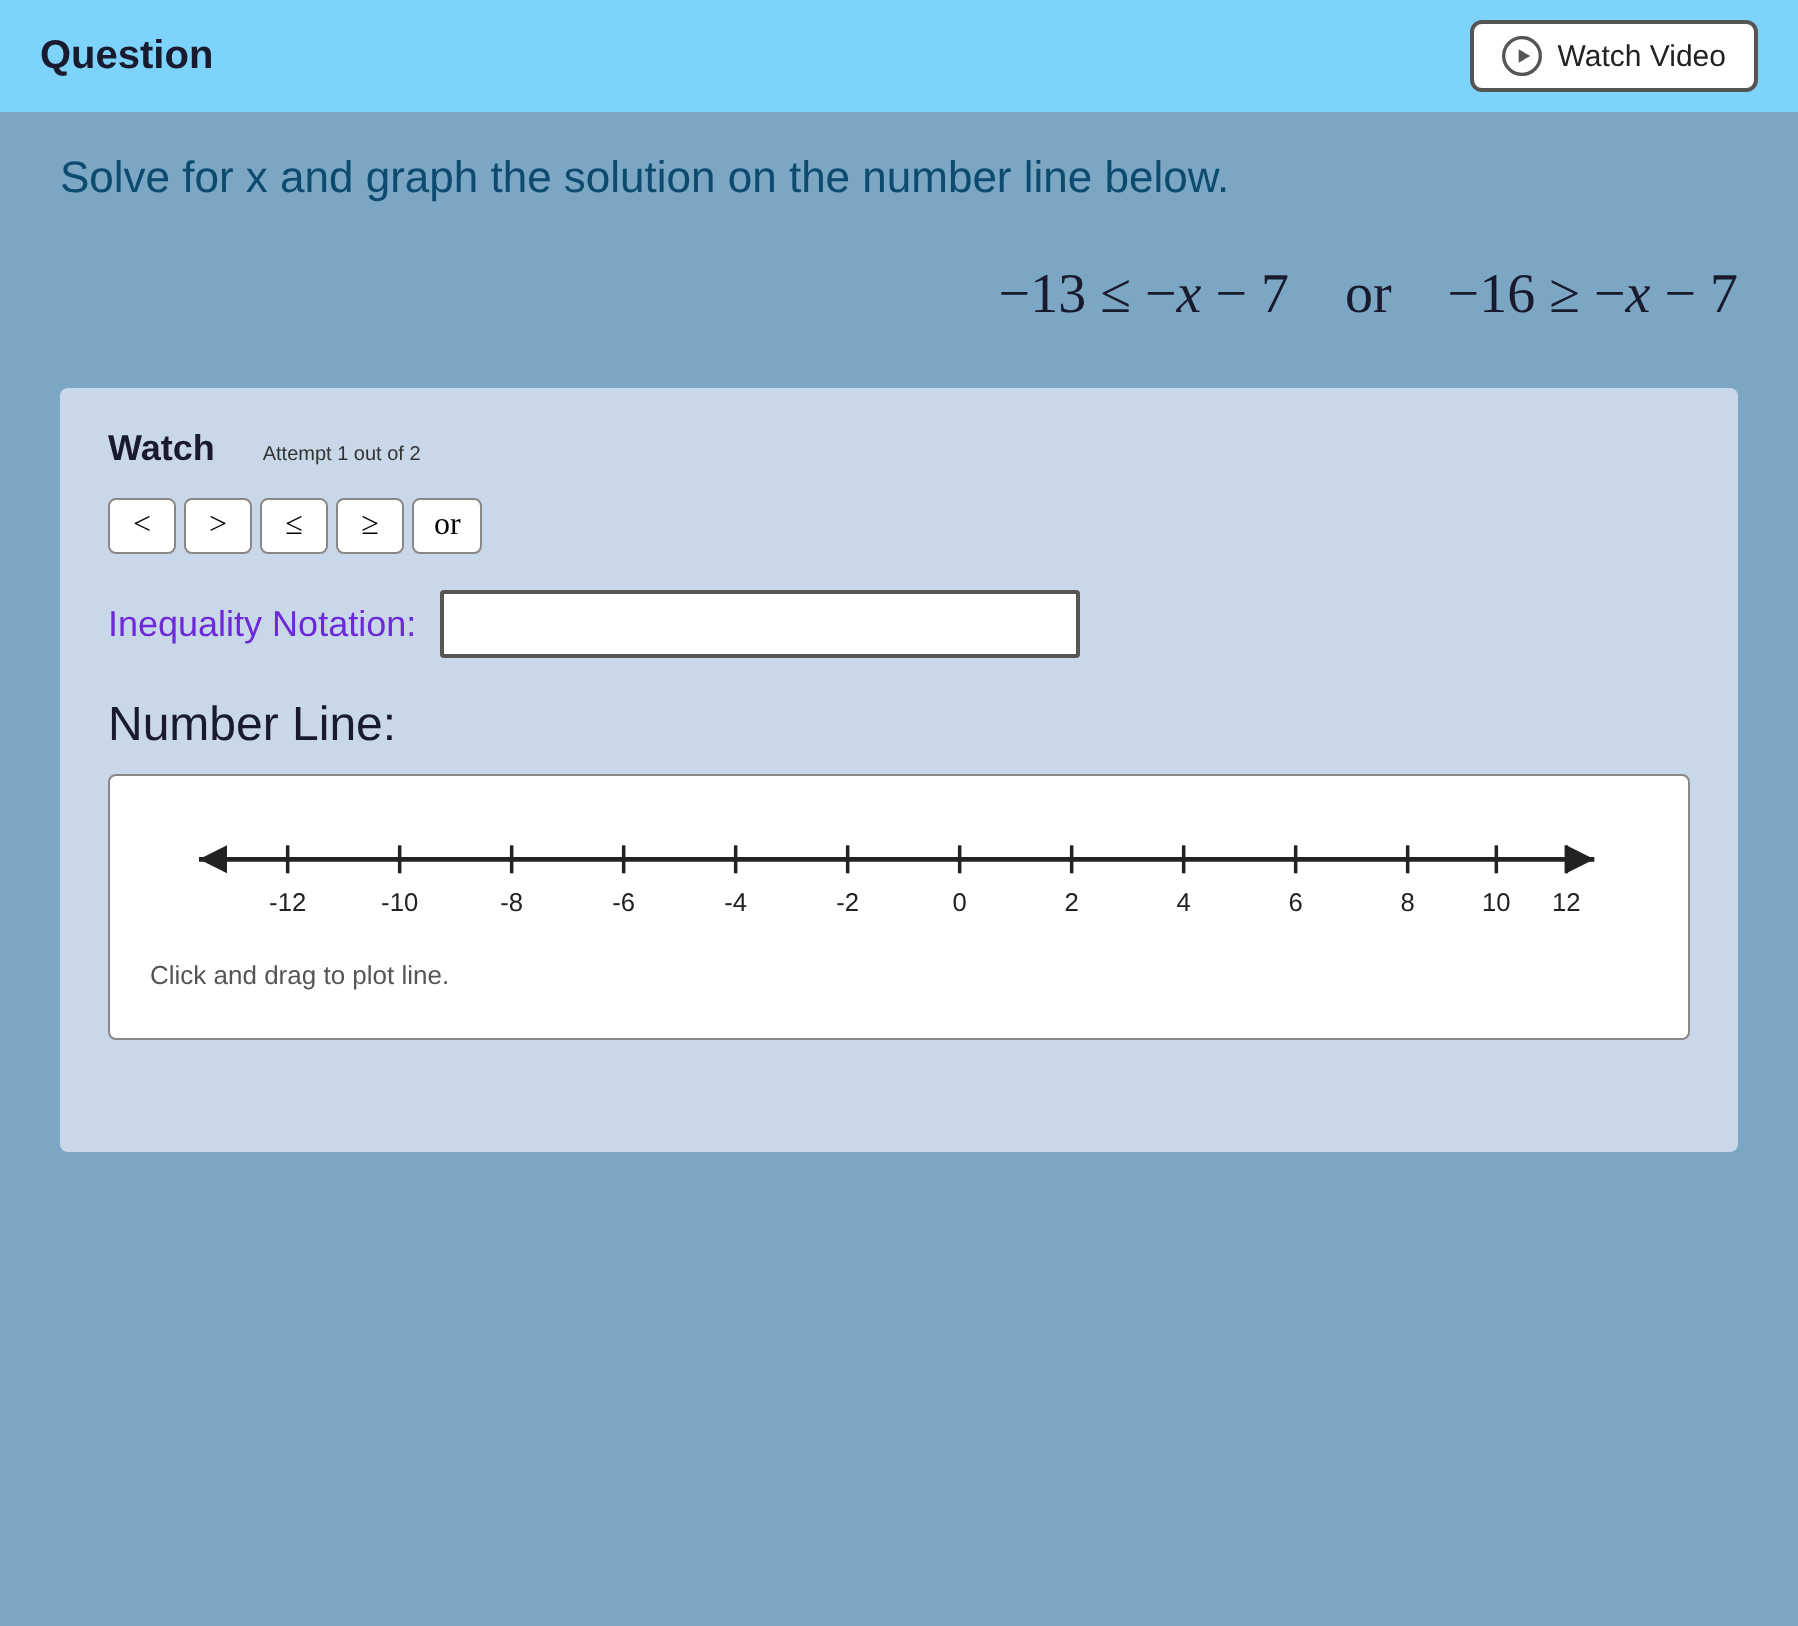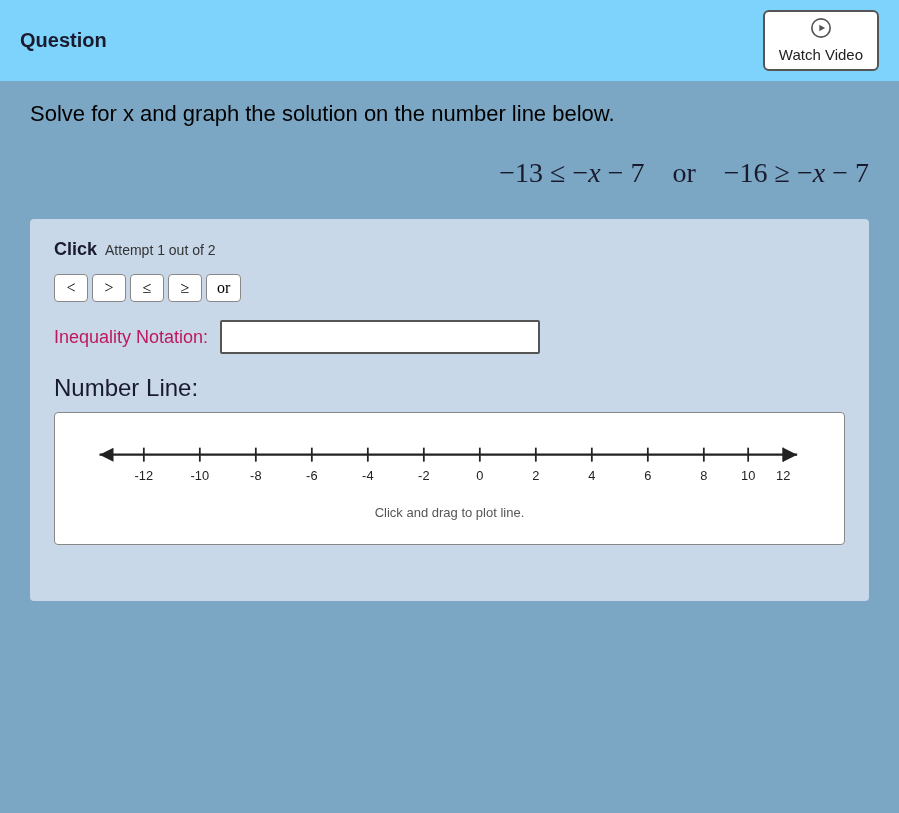--- a/index.html
+++ b/index.html
@@ -34,36 +34,35 @@
       align-items: center;
       gap: 8px;
       background-color: white;
       border: 2px solid #555;
       border-radius: 6px;
       padding: 6px 14px;
       font-size: 15px;
       color: #222;
       cursor: pointer;
       font-family: Arial, sans-serif;
-      flex-direction: column;
     }
 
     .watch-video-btn .play-icon {
       width: 20px;
       height: 20px;
     }
 
     
     .main-content {
       padding: 20px 30px 20px 30px;
     }
 
     .problem-statement {
       font-size: 22px;
-      color: #000000;
+      color: #0c4a6e;
       margin-bottom: 30px;
       font-family: Arial, sans-serif;
       font-weight: normal;
     }
 
     .math-expression {
       text-align: right;
       font-size: 28px;
       color: #1a1a2e;
       margin: 20px 0 30px 0;
@@ -80,25 +79,25 @@
 
     .answer-header {
       font-size: 18px;
       font-weight: bold;
       color: #1a1a2e;
       margin-bottom: 4px;
       font-family: Arial, sans-serif;
     }
 
     .attempt-label {
-      font-size: 14px;
+      font-size: 10px;
       color: #333;
       font-family: Arial, sans-serif;
       display: inline;
-      margin-left: 4px;
+      margin-left: 20px;
       font-weight: normal;
     }
 
     
     .symbol-buttons {
       display: flex;
       gap: 4px;
       margin: 14px 0 18px 0;
     }
 
@@ -117,21 +116,21 @@
     
     .inequality-row {
       display: flex;
       align-items: center;
       gap: 12px;
       margin-bottom: 20px;
     }
 
     .inequality-label {
       font-size: 18px;
-      color: #be185d;
+      color: #6d28d9;
       font-family: Arial, sans-serif;
       white-space: nowrap;
     }
 
     .inequality-input {
       border: 2px solid #555;
       border-radius: 2px;
       padding: 6px 10px;
       font-size: 16px;
       width: 320px;
@@ -156,21 +155,20 @@
       position: relative;
       margin-bottom: 36px;
     }
 
     .number-line-svg {
       display: block;
       width: 100%;
     }
 
     .click-drag-hint {
-      text-align: center;
       font-size: 13px;
       color: #555;
       margin-top: 6px;
       font-family: Arial, sans-serif;
     }
 
     
     .submit-btn {
       background-color: #2a6db5;
       color: white;
@@ -198,21 +196,21 @@
 
 <div class="main-content">
   <p class="problem-statement">Solve for x and graph the solution on the number line below.</p>
 
   <div class="math-expression">
     −13 ≤ −<em>x</em> − 7 &nbsp;&nbsp; or &nbsp;&nbsp; −16 ≥ −<em>x</em> − 7
   </div>
 
   <div class="answer-section">
     <div>
-      <span class="answer-header">Click</span>
+      <span class="answer-header">Watch</span>
       <span class="attempt-label">Attempt 1 out of 2</span>
     </div>
 
     
     <div class="symbol-buttons">
       <button class="symbol-btn">&lt;</button>
       <button class="symbol-btn">&gt;</button>
       <button class="symbol-btn">≤</button>
       <button class="symbol-btn">≥</button>
       <button class="symbol-btn">or</button>

